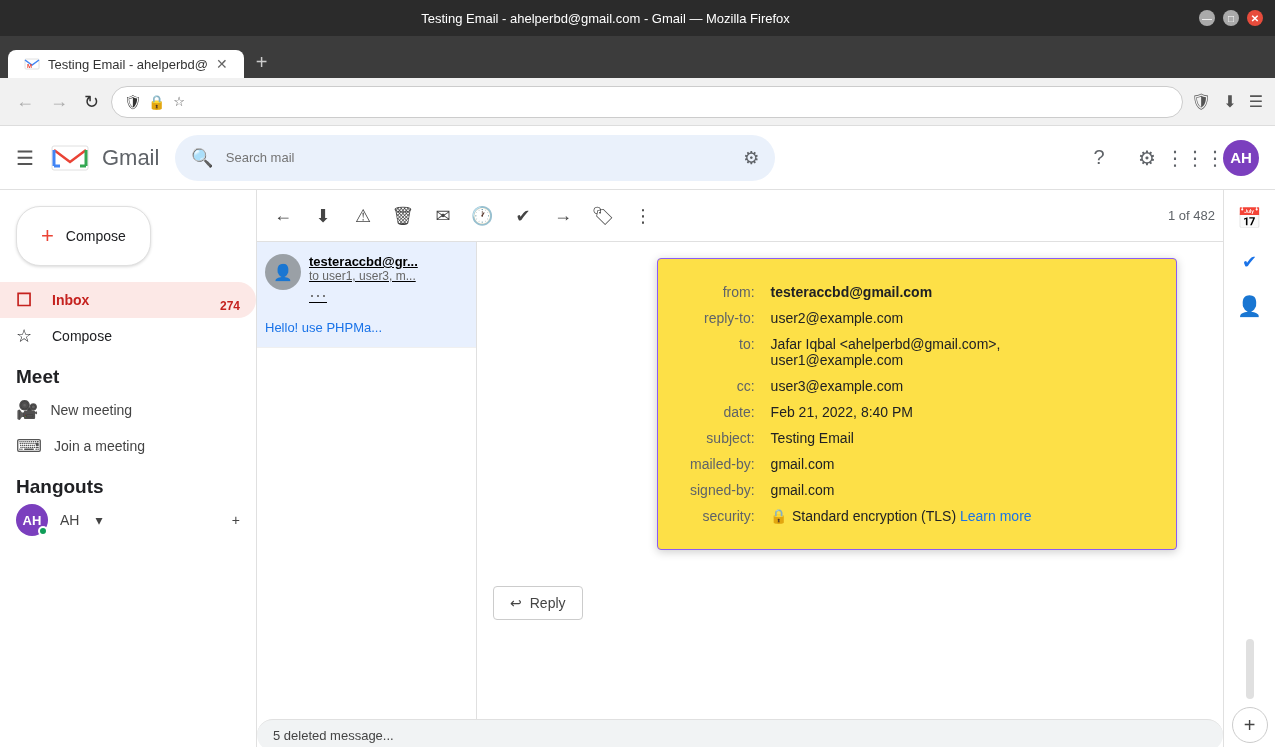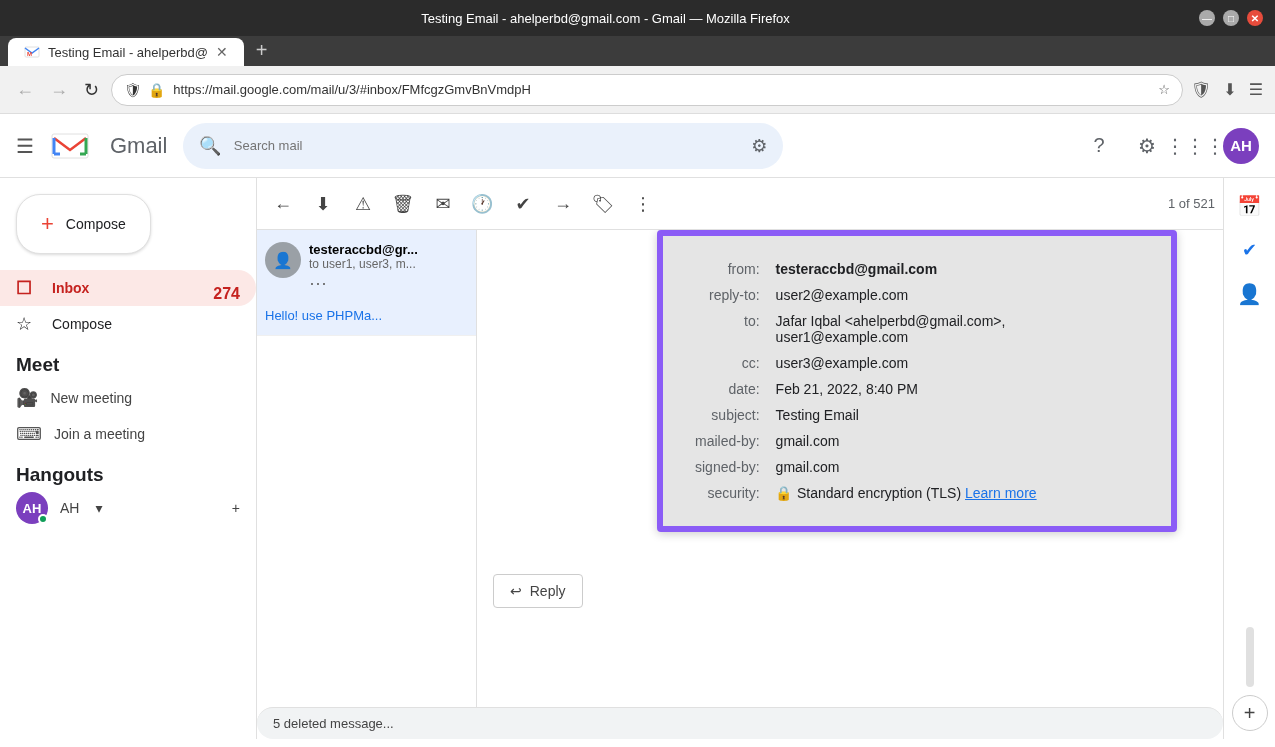--- a/index.html
+++ b/index.html
@@ -18,21 +18,21 @@
     .browser-titlebar-text { flex: 1; text-align: center; font-size: 13px; }
     .window-controls { display: flex; gap: 8px; }
     .win-btn { width: 16px; height: 16px; border-radius: 50%; display: flex; align-items: center; justify-content: center; font-size: 10px; }
     .win-min { background: #aaa; }
     .win-max { background: #aaa; }
     .win-close { background: #e74c3c; color: #fff; font-weight: bold; }
 
     
     .tab-bar {
       background: #3c3c3c;
-      height: 30px;
+      height: 42px;
       display: flex;
       align-items: flex-end;
       padding: 0 8px;
     }
     .tab-active {
       background: #fff;
       border-radius: 8px 8px 0 0;
       padding: 6px 16px;
       display: flex;
       align-items: center;
@@ -108,21 +108,21 @@
     .gmail-header {
       background: #fff;
       height: 64px;
       display: flex;
       align-items: center;
       padding: 0 16px;
       gap: 16px;
       border-bottom: 1px solid #e0e0e0;
     }
     .gmail-menu-icon { font-size: 20px; color: #555; cursor: pointer; }
-    .gmail-logo { display: flex; align-items: center; gap: 20px; justify-content: space-between; }
+    .gmail-logo { display: flex; align-items: center; gap: 12px; justify-content: space-between; }
     .gmail-logo-text { font-size: 22px; color: #5f6368; font-weight: 400; }
     .gmail-search {
       flex: 1;
       background: #eaf1fb;
       border-radius: 24px;
       height: 46px;
       display: flex;
       align-items: center;
       padding: 0 16px;
       gap: 12px;
@@ -192,21 +192,21 @@
       padding: 4px 16px;
       height: 36px;
       border-radius: 0 20px 20px 0;
       cursor: pointer;
       font-size: 14px;
       color: #202124;
       position: relative;
     }
     .sidebar-item.active { background: #fce8e6; color: #c5221f; font-weight: 600; }
     .sidebar-item .item-icon { width: 24px; font-size: 18px; margin-right: 12px; }
-    .sidebar-item .item-count { margin-left: auto; font-size: 16px; font-weight: 600; margin-top: 12px; }
+    .sidebar-item .item-count { margin-left: auto; font-size: 12px; font-weight: 600; margin-top: 12px; }
     .sidebar-section-title {
       padding: 12px 16px 4px;
       font-size: 19px;
       font-weight: 600;
       color: #202124;
     }
     .sidebar-section-item {
       display: flex;
       align-items: center;
       padding: 4px 16px;
@@ -275,55 +275,55 @@
       display: flex; align-items: center; justify-content: center;
       color: #fff;
       font-size: 16px;
       flex-shrink: 0;
     }
     .email-preview-inner {
       display: flex;
       gap: 8px;
       align-items: flex-start;
     }
-    .email-info { flex: 1; overflow: hidden; }
+    .email-info { flex: 1; overflow: hidden; text-decoration: underline; }
     .email-sender { font-size: 13px; font-weight: 600; white-space: nowrap; overflow: hidden; text-overflow: ellipsis; }
     .email-recipients { font-size: 12px; color: #666; white-space: nowrap; overflow: hidden; text-overflow: ellipsis; }
     .email-dots { font-size: 18px; color: #666; margin-top: 2px; }
     .email-snippet { font-size: 13px; color: #5f6368; margin-top: 14px; white-space: nowrap; overflow: hidden; text-overflow: ellipsis; }
     .email-snippet a { color: #1a73e8; text-decoration: none; }
 
     
     .email-view {
       flex: 1;
       padding: 16px;
       overflow-y: auto;
       position: relative;
     }
 
     
     .email-details-popup {
       position: absolute;
-      top: 0;
+      top: 16px;
       left: 180px;
-      background: #e5e5e5;
-      border: 6px solid #8b5cf6;
+      background: #fde047;
+      border: 1px solid #8b5cf6;
       box-shadow: 0 2px 10px rgba(0,0,0,0.2);
       border-radius: 4px;
       padding: 20px 24px;
       z-index: 100;
       min-width: 520px;
       font-size: 14px;
     }
     .email-details-popup table { border-collapse: collapse; }
     .email-details-popup td { padding: 5px 8px; vertical-align: top; }
     .email-details-popup td:first-child { color: #5f6368; text-align: right; white-space: nowrap; min-width: 80px; }
     .email-details-popup td:last-child { color: #202124; }
     .email-details-popup .bold { font-weight: 600; }
-    .security-link { color: #1a73e8; text-decoration: underline; cursor: pointer; margin-top: 44px; }
+    .security-link { color: #1a73e8; cursor: pointer; margin-top: 44px; }
     .lock-icon-inline { font-size: 14px; }
 
     
     .email-bottom-bar {
       padding: 8px 16px;
       background: #f1f3f4;
       border-top: 1px solid #e0e0e0;
       font-size: 13px;
       color: #444;
       border-radius: 16px;
@@ -409,21 +409,20 @@
 
 <div class="address-bar">
   <button class="nav-btn disabled">←</button>
   <button class="nav-btn disabled">→</button>
   <button class="nav-btn">↻</button>
   <div class="url-bar">
     <div class="url-bar-icons">
       <span style="font-size:14px">🛡</span>
       <span style="font-size:14px">🔒</span>
     </div>
-    <span class="url-text">https://mail.google.com/mail/u/3/#inbox/FMfcgzGmvBnVmdpH</span>
     <div class="url-right-icons">
       <span>☆</span>
     </div>
   </div>
   <div class="addr-right">
     <span>🛡</span>
     <span>⬇</span>
     <span>☰</span>
   </div>
 </div>
@@ -531,21 +530,21 @@
         </div>
         <div class="toolbar-btn">
           <span>→</span>
         </div>
         <div class="toolbar-btn">
           <span>🏷</span>
         </div>
         <div class="toolbar-btn">
           <span>⋮</span>
         </div>
-        <span class="toolbar-count">1 of 521</span>
+        <span class="toolbar-count">1 of 482</span>
       </div>
 
       <div class="email-content">
 
         <div class="email-list">
           <div class="email-preview selected">
             <div class="email-preview-inner">
               <div class="email-avatar">
                 <span>👤</span>
               </div>

